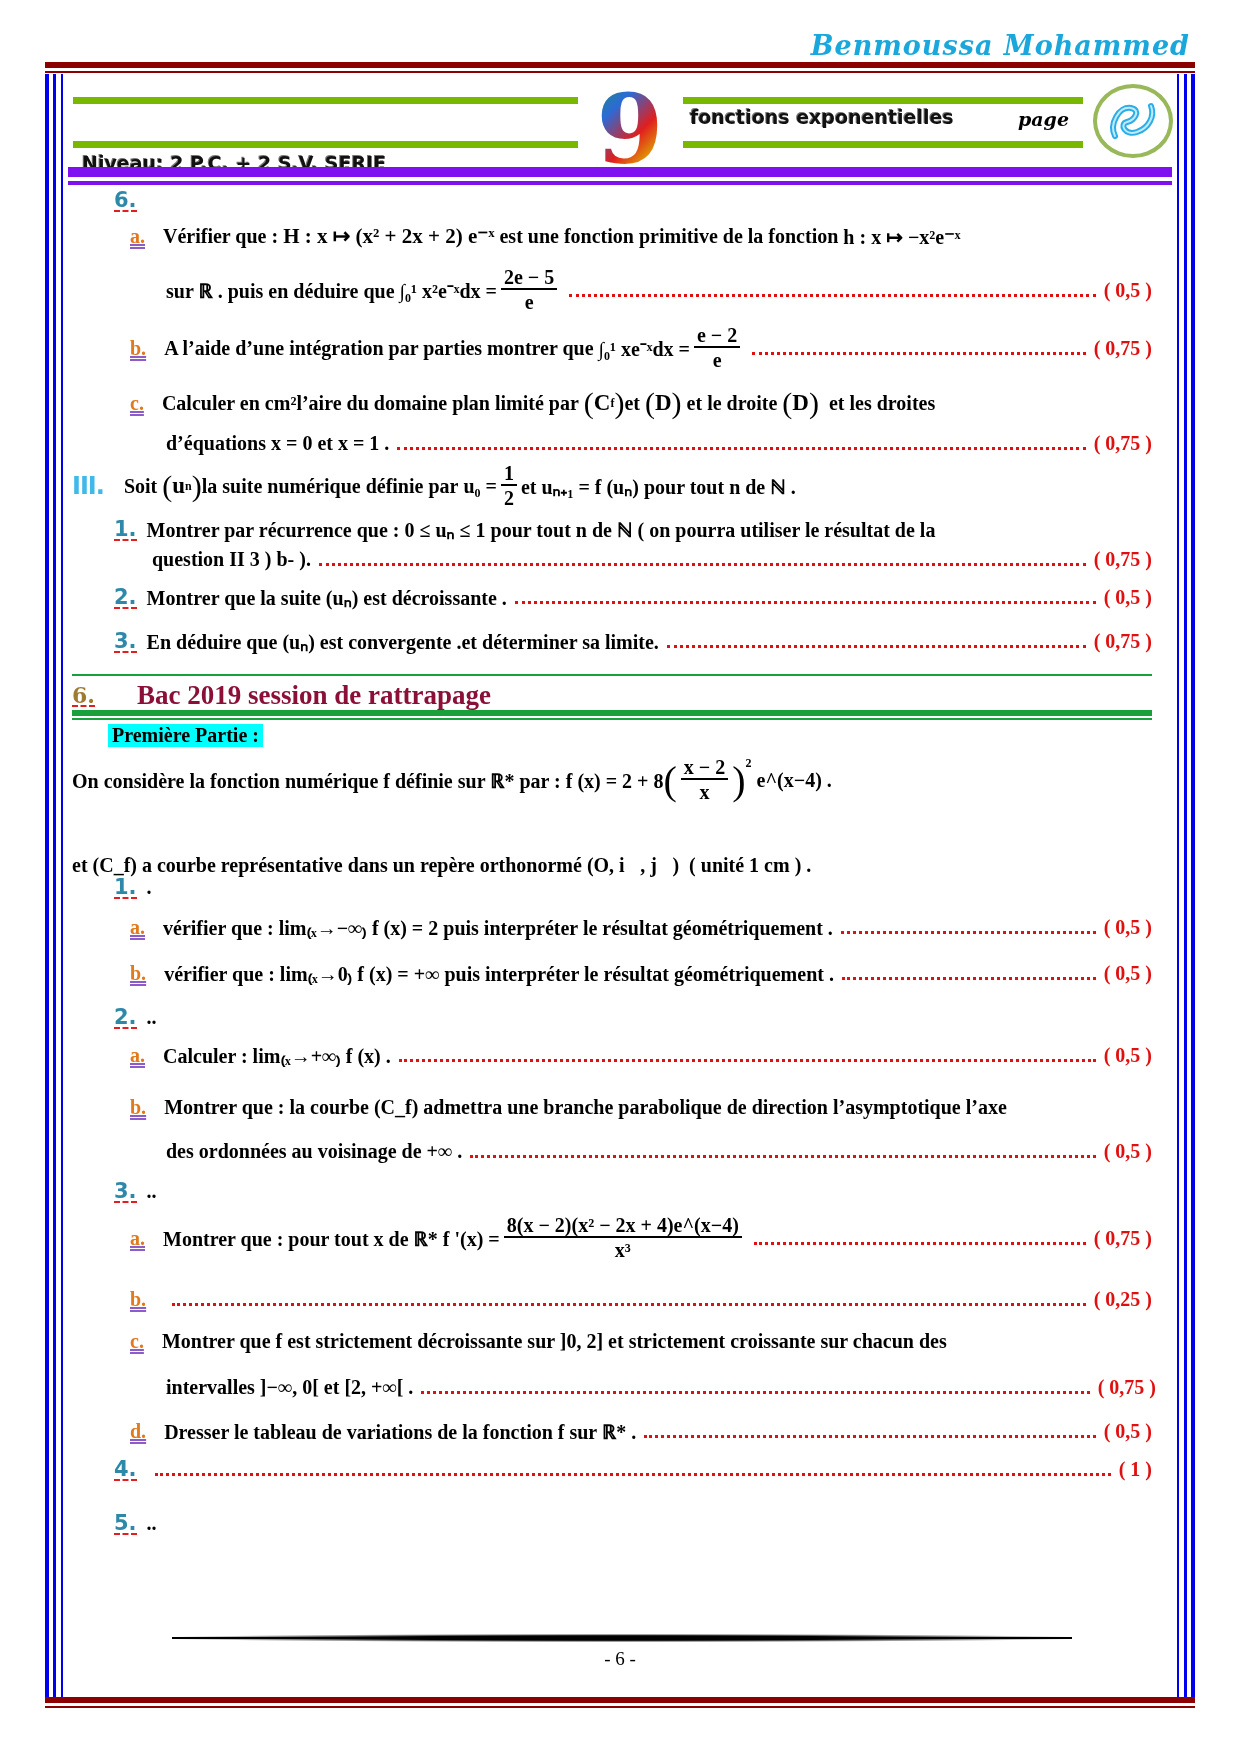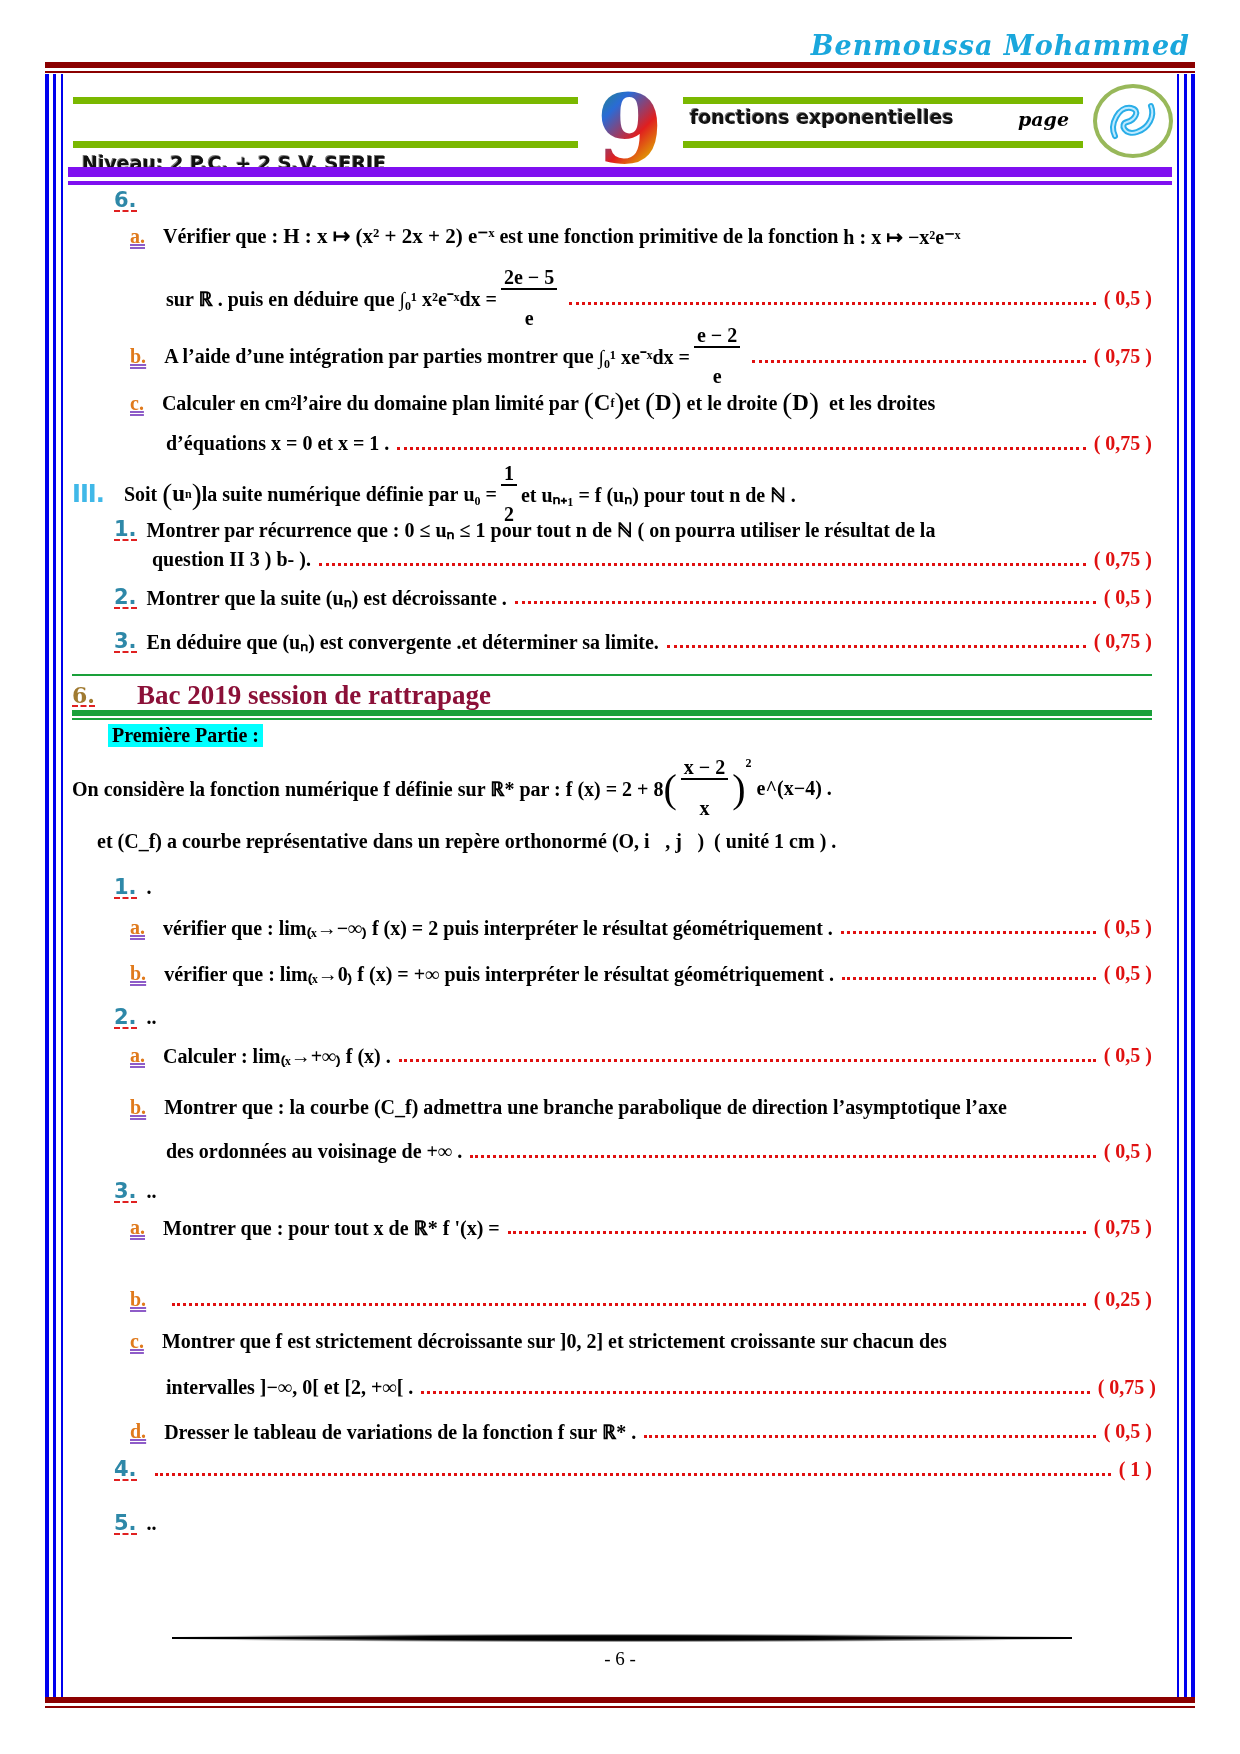--- a/index.html
+++ b/index.html
@@ -40,21 +40,21 @@
   .num { font-family:"DejaVu Sans", sans-serif; font-weight:bold; color:#2e88a8; font-size:21px;
          border-bottom:2px dashed #e02020; line-height:20px; margin-right:10px; }
   .let { font-weight:bold; font-size:20px; text-decoration:underline double #8e5cc8; margin-right:18px; }
   .let.a { color:#e07a1c; } .let.b, .let.c, .let.d { color:#e07a1c; }
   .roman { font-family:"DejaVu Sans", sans-serif; font-weight:bold; font-size:24px; color:#40b8e8;
            letter-spacing:-1px; margin-right:20px; }
   .txt { font-weight:bold; }
   .math { font-family:"Liberation Serif", serif; font-weight:bold; }
   .dots { flex:1; border-bottom:3px dotted #e01010; height:0; margin:0 8px; transform:translateY(5px); }
   .pts { color:#e01010; font-weight:bold; }
-  .frac { display:inline-flex; flex-direction:column; align-items:center; vertical-align:middle; margin:0 4px;gap:16px; }
+  .frac { display:inline-flex; flex-direction:column; align-items:center; vertical-align:middle; margin:0 4px; }
   .frac .n { border-bottom:2px solid #000; padding:0 3px; line-height:22px; }
   .frac .d { line-height:24px; }
   .big { font-size:30px; font-weight:normal; }
   sup, sub { font-size:12px; }
   .gline { position:absolute; left:0; width:1080px; background:#1aa03a; }
   .bac-num { font-family:"DejaVu Serif", serif; color:#a07a30; font-size:22px; font-weight:bold;
              border-bottom:2px dashed #e02020; line-height:20px; }
   .bac-title { font-family:Liberation Serif, serif; color:#8b1038; font-size:27px; font-weight:bold; margin-left:42px; }
   .partie { background:#00ffff; padding:0 4px; font-size:20px; font-weight:bold;text-align:right; }
 
@@ -204,21 +204,21 @@
     <span class="txt">On considère la fonction numérique f définie sur ℝ*  par : f (x) = 2 + 8</span>
     <span class="big" style="font-size:40px;">(</span>
     <span class="frac">
       <span class="n">x − 2</span>
       <span class="d">x</span>
     </span>
     <span class="big" style="font-size:40px;">)</span><sup style="align-self:flex-start;">2</sup>&nbsp;
     <span class="math">e^(x−4) .</span>
   </div>
 
-  <div class="row" style="top:640px; left:0px;margin-left:25px;">
+  <div class="row" style="top:664px; left:0px;">
     <span class="txt">et (C_f)  a courbe représentative dans un repère orthonormé (O, i⃗, j⃗)</span>&nbsp;&nbsp;
     <span class="txt">( unité 1 cm ) .</span>
   </div>
 
   <div class="row" style="top:686px; left:42px;">
     <span class="num">1.</span>
     <span class="txt">.</span>
   </div>
   <div class="row" style="top:724px; left:58px; width:1022px;">
     <span class="let a">a.</span>
@@ -253,20 +253,24 @@
     <span class="pts">( 0,5 )</span>
   </div>
 
   <div class="row" style="top:990px; left:42px;">
     <span class="num">3.</span>
     <span class="txt">..</span>
   </div>
   <div class="row" style="top:1024px; left:58px; width:1022px;">
     <span class="let a">a.</span>
     <span class="txt">Montrer que : pour tout x de ℝ*  f '(x) =</span>
+    <span class="frac">
+      <span class="n">8(x − 2)(x² − 2x + 4)e^(x−4)</span>
+      <span class="d">x³</span>
+    </span>
     <span class="dots"></span>
     <span class="pts">( 0,75 )</span>
   </div>
   <div class="row" style="top:1098px; left:58px; width:1022px;">
     <span class="let b">b.</span>
     <span class="dots"></span>
     <span class="pts">( 0,25 )</span>
   </div>
   <div class="row" style="top:1140px; left:58px;">
     <span class="let c">c.</span>

